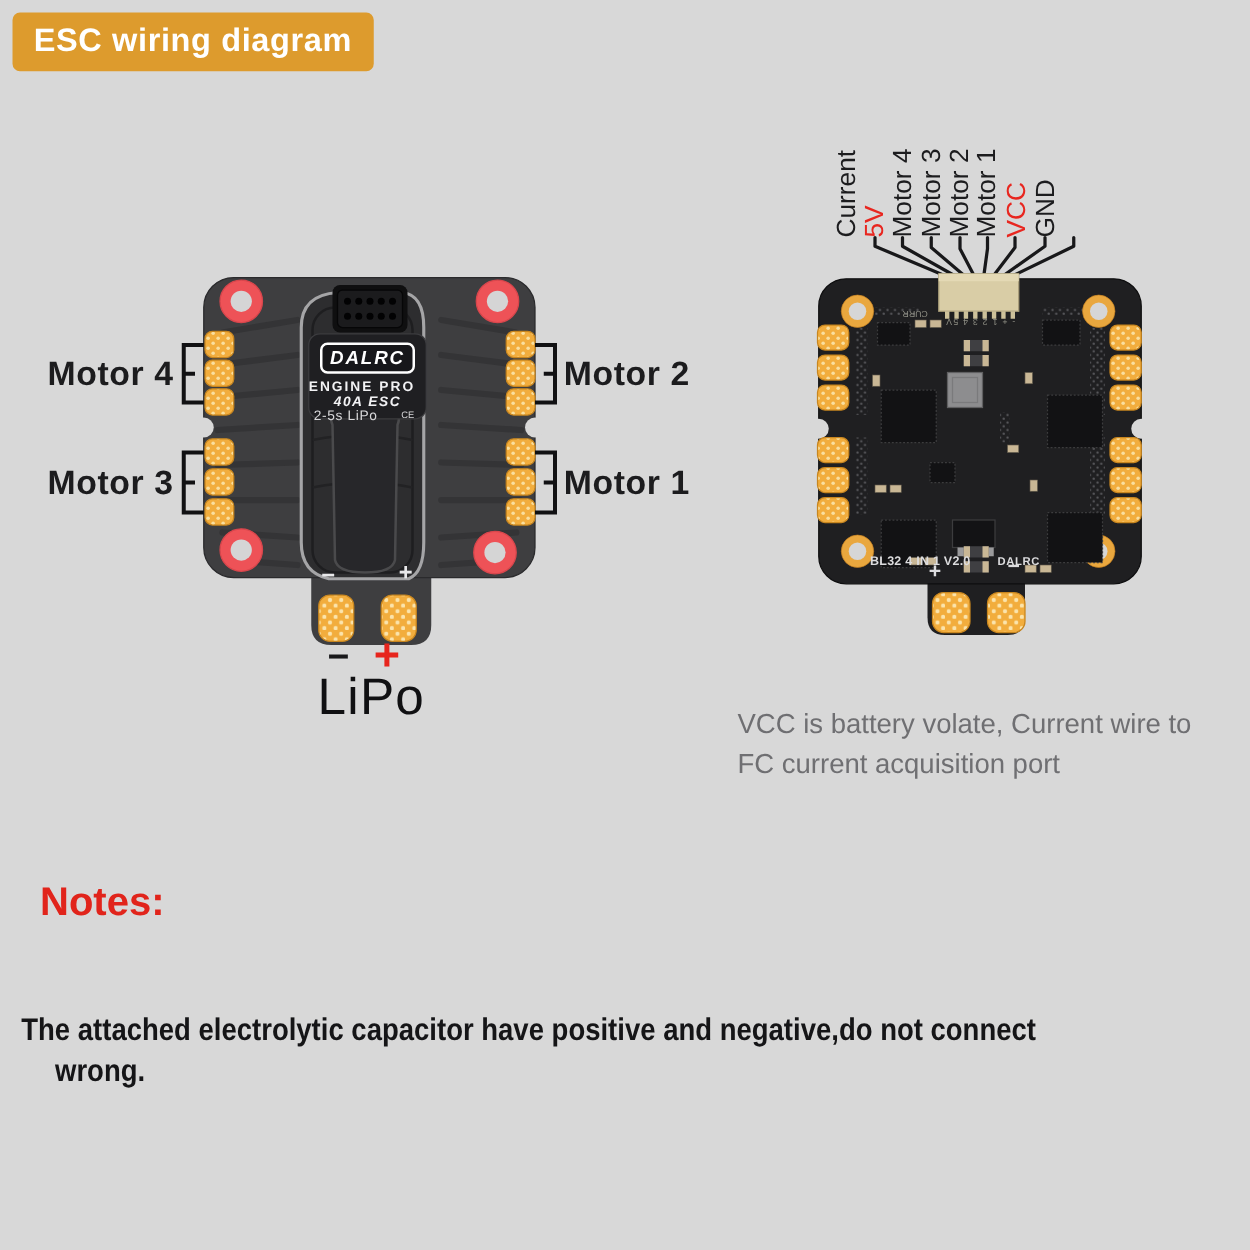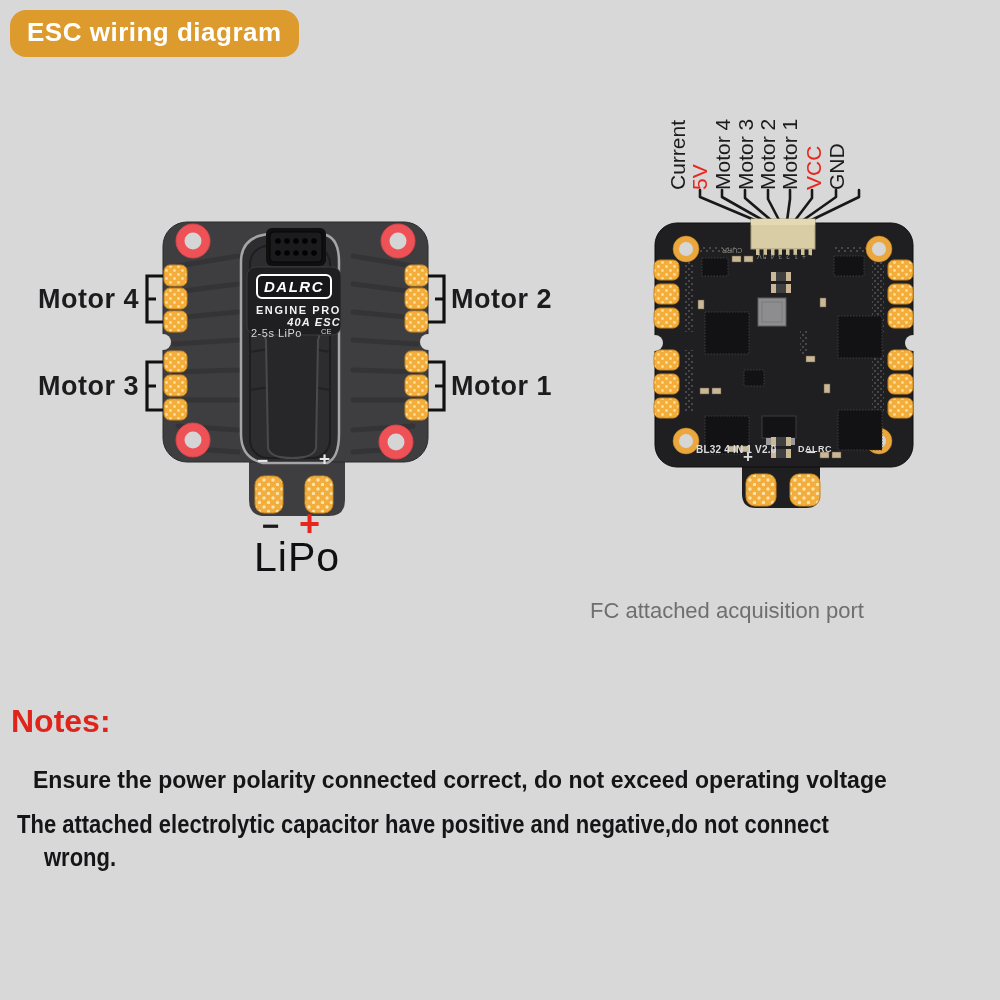--- a/index.html
+++ b/index.html
@@ -1,41 +1,41 @@
 <!DOCTYPE html>
 <html><head>
 <meta charset="utf-8">
 <style>
   html,body{margin:0;padding:0;}
   #canvas{position:relative;width:1000px;height:1000px;background:#d8d8d8;overflow:hidden;
           font-family:"Liberation Sans",sans-serif;}
   #diagram-svg{position:absolute;left:0;top:0;}
   .banner{position:absolute;left:10px;top:10px;background:#dd9b2d;color:#fff;
-          font-size:26px;font-weight:600;padding:7px 17px 9px 17px;border-radius:16px;
+          font-size:26px;font-weight:600;padding:7px 17px 9px 17px;border-radius:6px;
           letter-spacing:0.5px;}
   .motor-label{position:absolute;font-size:27px;font-weight:bold;color:#1c1c1e;letter-spacing:0.5px;white-space:nowrap;}
   .wire-label{position:absolute;top:168px;height:22px;line-height:22px;font-size:21px;
               white-space:nowrap;transform:rotate(-90deg);transform-origin:left bottom;}
   .dalrc-box{position:absolute;left:256px;top:274px;width:72px;height:21px;border:2.5px solid #fff;
              border-radius:6px;background:#17171a;color:#fff;font-size:15px;font-weight:bold;
              font-style:italic;text-align:center;line-height:21px;letter-spacing:1.5px;}
-  .engine-pro{position:absolute;left:247px;top:304px;width:94px;text-align:right;font-size:11px;
+  .engine-pro{position:absolute;left:247px;top:304px;width:94px;text-align:left;font-size:11px;
               font-weight:bold;letter-spacing:1.6px;color:#f2f2f4;white-space:nowrap;}
-  .rating-text{position:absolute;left:247px;top:316px;width:94px;text-align:right;font-size:11px;
+  .rating-text{position:absolute;left:247px;top:316px;width:94px;text-align:center;font-size:11px;
                font-weight:bold;font-style:italic;letter-spacing:1.2px;color:#f2f2f4;white-space:nowrap;}
   .lipo-text{position:absolute;left:251px;top:327px;font-size:11px;color:#d8d8da;letter-spacing:0.5px;}
   .ce-text{position:absolute;left:321px;top:327px;font-size:7.5px;color:#d8d8da;text-align:center;}
   .tab-sign{position:absolute;font-size:19px;font-weight:bold;color:#e8e8ea;}
   .batt-minus{position:absolute;left:262px;top:509px;font-size:30px;font-weight:bold;color:#19191b;}
   .batt-plus{position:absolute;left:299px;top:503px;font-size:36px;font-weight:bold;color:#e7251d;}
   .batt-label{position:absolute;left:254px;top:534px;font-size:41px;font-weight:400;color:#101012;letter-spacing:1px;}
   .silk{position:absolute;color:#dcdcde;white-space:nowrap;}
   .silk-rot{transform:rotate(180deg);color:#8f8f85;}
   .vcc-note{position:absolute;left:590px;font-size:22px;color:#6f6f72;white-space:nowrap;}
-  .notes-title{position:absolute;left:11px;top:703px;font-size:32px;font-weight:bold;color:#e1241b;}
+  .notes-title{position:absolute;left:32px;top:703px;font-size:32px;font-weight:bold;color:#e1241b;}
   .note-line{position:absolute;font-weight:bold;color:#151517;white-space:nowrap;}
   .cond{transform:scaleX(0.88);transform-origin:left top;}
 </style>
 </head>
 <body>
 
 <div id="canvas">
 
   <svg id="diagram-svg" width="1000" height="1000" viewBox="0 0 1000 1000">
     <defs>
@@ -304,20 +304,20 @@
   <div class="wire-label" style="left:825px;"><span style="color:#e8261f">VCC</span></div>
   <div class="wire-label" style="left:848px;"><span style="color:#1c1c1e">GND</span></div>
 
   <div class="silk" style="left:696px;top:444px;font-size:10px;font-weight:bold;letter-spacing:0.2px;">BL32 4 IN 1 V2.0</div>
   <div class="silk" style="left:798px;top:444px;font-size:9px;font-weight:bold;letter-spacing:0.5px;">DALRC</div>
   <div class="silk" style="left:743px;top:447px;font-size:17px;font-weight:bold;">+</div>
   <div class="silk" style="left:806px;top:443px;font-size:17px;font-weight:bold;">−</div>
   <div class="silk silk-rot" style="left:722px;top:247px;font-size:7px;">CURR</div>
   <div class="silk silk-rot" style="left:756px;top:253px;font-size:7px;letter-spacing:1px;">- + 1 2 3 4 5V</div>
 
-  <div class="vcc-note" style="top:598px;">FC attached acquisition port</div>
+  <div class="vcc-note" style="top:566px;">VCC is battery volate, Current wire to</div>
+  <div class="vcc-note" style="top:598px;">FC current acquisition port</div>
 
   <div class="notes-title">Notes:</div>
-  <div class="note-line" style="left:33px;top:767px;font-size:23px;">Ensure the power polarity connected correct, do not exceed operating voltage</div>
   <div class="note-line cond" style="left:17px;top:810px;font-size:25px;">The attached electrolytic capacitor  have positive and negative,do not connect</div>
   <div class="note-line cond" style="left:44px;top:843px;font-size:25px;">wrong.</div>
 
 </div>
 
 </body></html>

